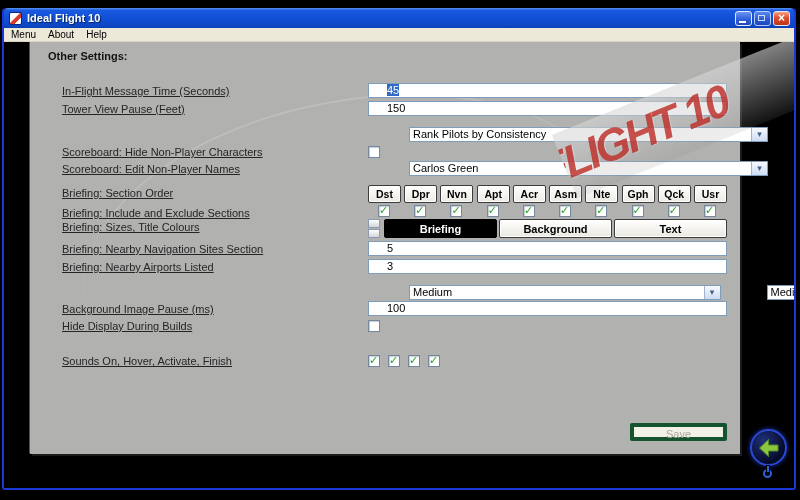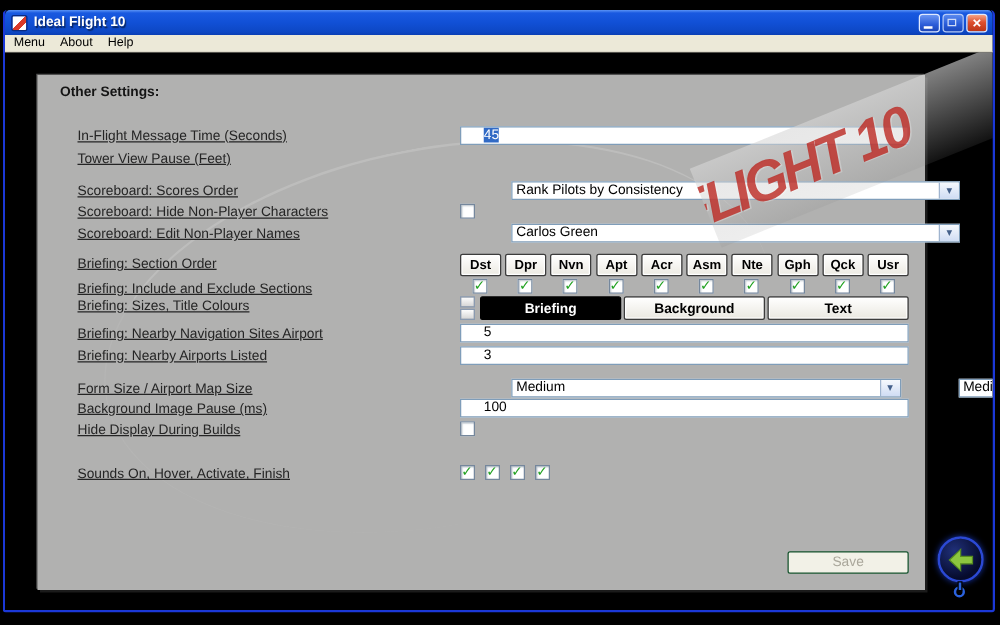--- a/index.html
+++ b/index.html
@@ -39,21 +39,21 @@
   .btn-close{background:linear-gradient(#f5a284,#dd4f2e 45%,#bb3517);}
   .btn-close::after{content:"\00d7";position:absolute;left:0;top:-1px;width:100%;text-align:center;color:#fff;font-size:12px;font-weight:bold;}
   .menubar{
     height:14px;background:#ece9d8;display:flex;align-items:flex-start;padding-left:3px;
     font-size:10px;color:#000;border-bottom:1px solid #d8d4c4;box-sizing:border-box;
   }
   .menu-item{padding:0 8px 0 4px;line-height:13px;cursor:default;}
   
   .content{position:relative;width:100%;height:446px;background:#000;overflow:hidden;}
   .panel{
-    position:absolute;left:26px;top:18px;width:710px;height:412px;background:#b1b1b0;
+    position:absolute;left:26px;top:0;width:710px;height:412px;background:#b1b1b0;
     box-shadow:-1px -1px 0 #515151, 2px 2px 0 rgba(30,30,30,.9);
   }
   .swoosh{
     position:absolute;left:50px;top:58px;width:540px;height:300px;border-radius:50%;
     border-top:2px solid rgba(255,255,255,.16);border-left:1px solid rgba(255,255,255,.05);
     transform:rotate(-11deg);pointer-events:none;
   }
   .wm-band{
     position:absolute;left:548px;top:26px;width:345px;height:68px;overflow:hidden;
     transform:rotate(-22deg);pointer-events:none;
@@ -119,21 +119,21 @@
   }
   .colour-btns{display:flex;flex:1;gap:2px;}
   .colour-btn{
     flex:1;box-sizing:border-box;border-radius:2px;padding:0;
     background:linear-gradient(#ffffff,#eae8e0);border:1px solid #3c3c3c;box-shadow:inset 0 0 0 1px #fff;
     font-family:inherit;font-size:11px;font-weight:bold;color:#000;cursor:default;
   }
   .colour-btns .colour-btn:first-child{background:#000;color:#fff;border-color:#000;box-shadow:none;}
   .save-btn{
     position:absolute;left:600px;top:381px;width:97px;height:18px;box-sizing:border-box;
-    background:#f2f1e7;border:1px solid #14532d;border-radius:2px;
+    background:#f2f1e7;border:4px solid #14532d;border-radius:2px;
     font-family:inherit;font-size:11px;color:#aaa79b;cursor:default;
   }
   
   .back-btn{
     position:absolute;left:746px;top:387px;width:37px;height:37px;border-radius:50%;
     background:radial-gradient(circle at 35% 30%,#20307a,#060b2c 70%);
     border:2px solid #2b49d4;box-shadow:0 0 5px #1634ac;box-sizing:border-box;
     display:flex;align-items:center;justify-content:center;cursor:pointer;
   }
   .power-icon{position:absolute;left:758px;top:424px;width:13px;height:13px;cursor:pointer;}
@@ -173,24 +173,26 @@
 
       <div class="row r1">
         <span class="lbl">In-Flight Message Time (Seconds)</span>
         <div class="ctl">
             <div class="txt"><span class="sel">45</span></div>
           </div>
       </div>
 
       <div class="row r2">
         <span class="lbl">Tower View Pause (Feet)</span>
+        <div class="ctl">
+            <div class="txt">150</div>
+          </div>
       </div>
 
       <div class="row r3">
-        <span class="lbl">Scoreboard: Scores Order</span>
         <div class="ctl">
           <div class="dd">
             <span>Rank Pilots by Consistency</span>
             <span class="dd-btn">▾</span>
           </div>
         </div>
       </div>
 
       <div class="row r4">
         <span class="lbl">Scoreboard: Hide Non-Player Characters</span>
@@ -248,35 +250,34 @@
             </span>
           <span class="colour-btns">
               <button class="colour-btn">Briefing</button>
               <button class="colour-btn">Background</button>
               <button class="colour-btn">Text</button>
             </span>
         </div>
       </div>
 
       <div class="row r9">
-        <span class="lbl">Briefing: Nearby Navigation Sites Airport</span>
+        <span class="lbl">Briefing: Nearby Navigation Sites Section</span>
         <div class="ctl">
             <div class="txt">5</div>
           </div>
       </div>
 
       <div class="row r10">
         <span class="lbl">Briefing: Nearby Airports Listed</span>
         <div class="ctl">
             <div class="txt">3</div>
           </div>
       </div>
 
       <div class="row r11">
-        <span class="lbl">Form Size / Airport Map Size</span>
         <div class="ctl dd-pair">
           <div class="dd">
             <span>Medium</span>
             <span class="dd-btn">▾</span>
           </div>
           <div class="dd">
             <span>Medium</span>
             
           </div>
         </div>

